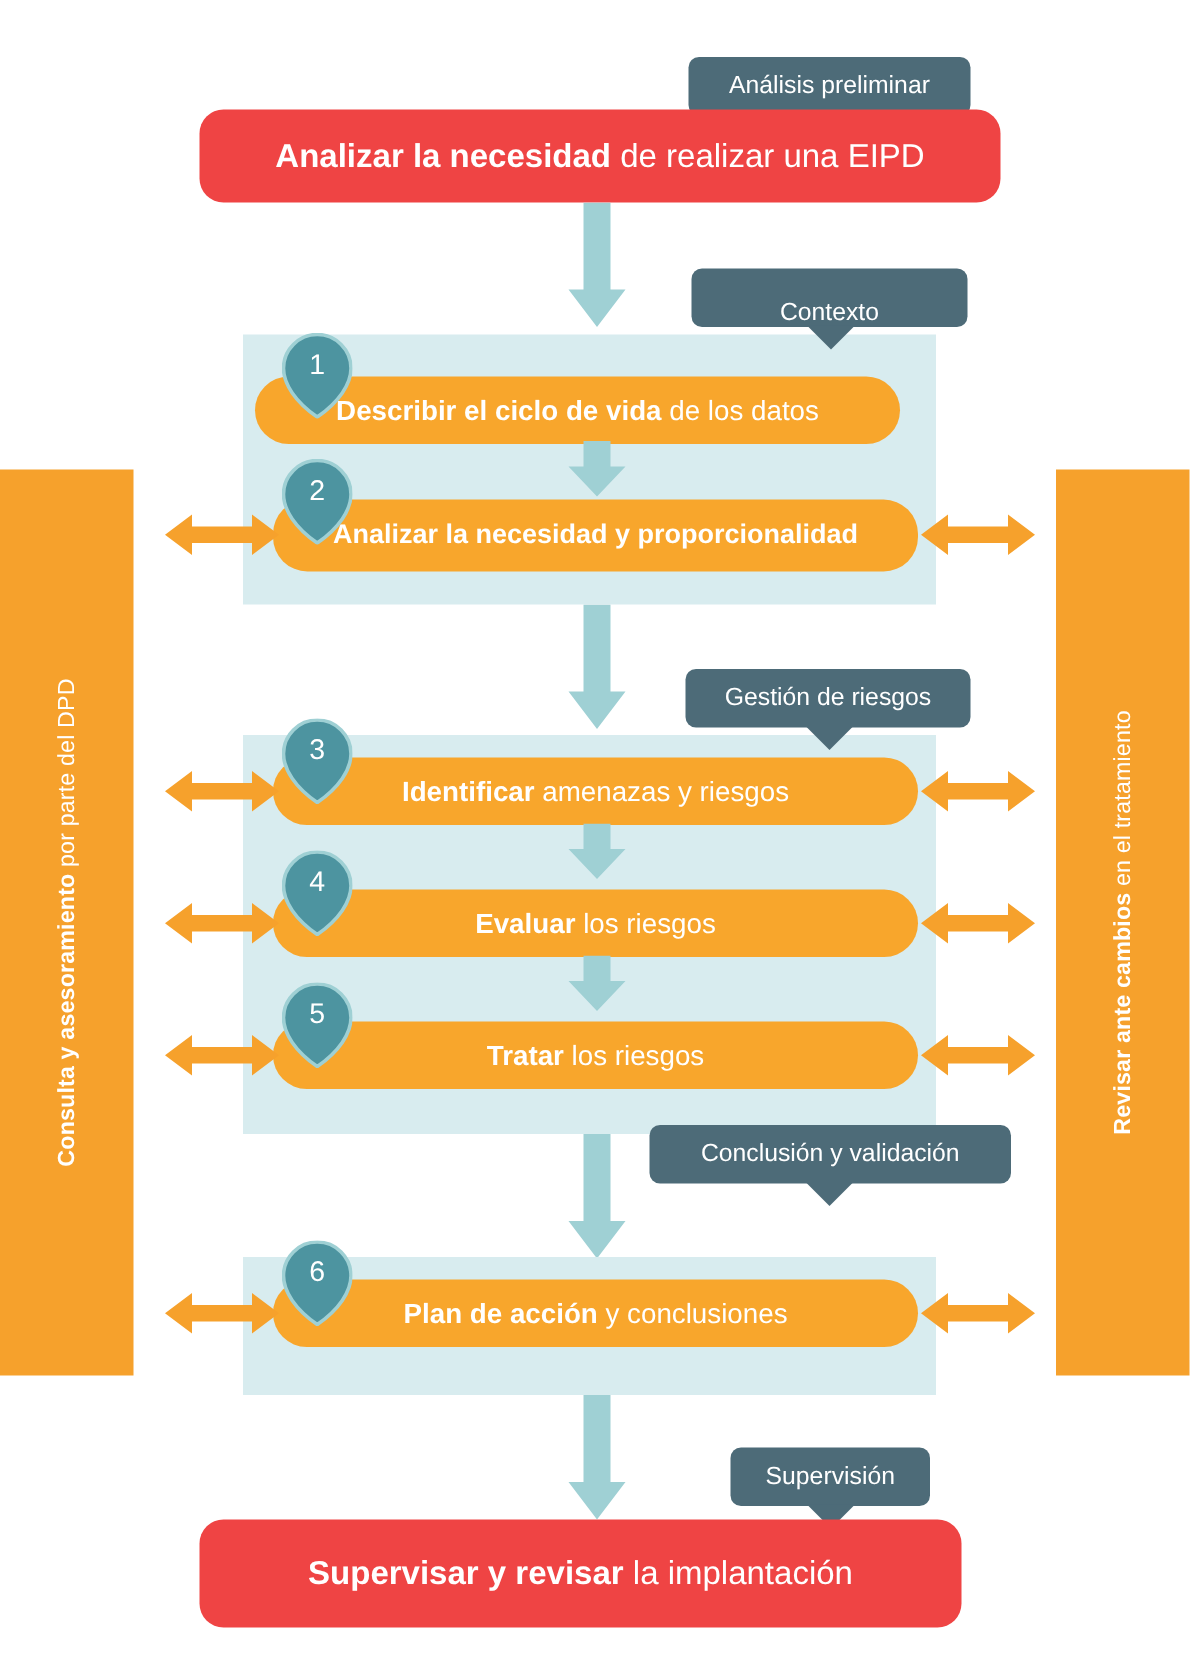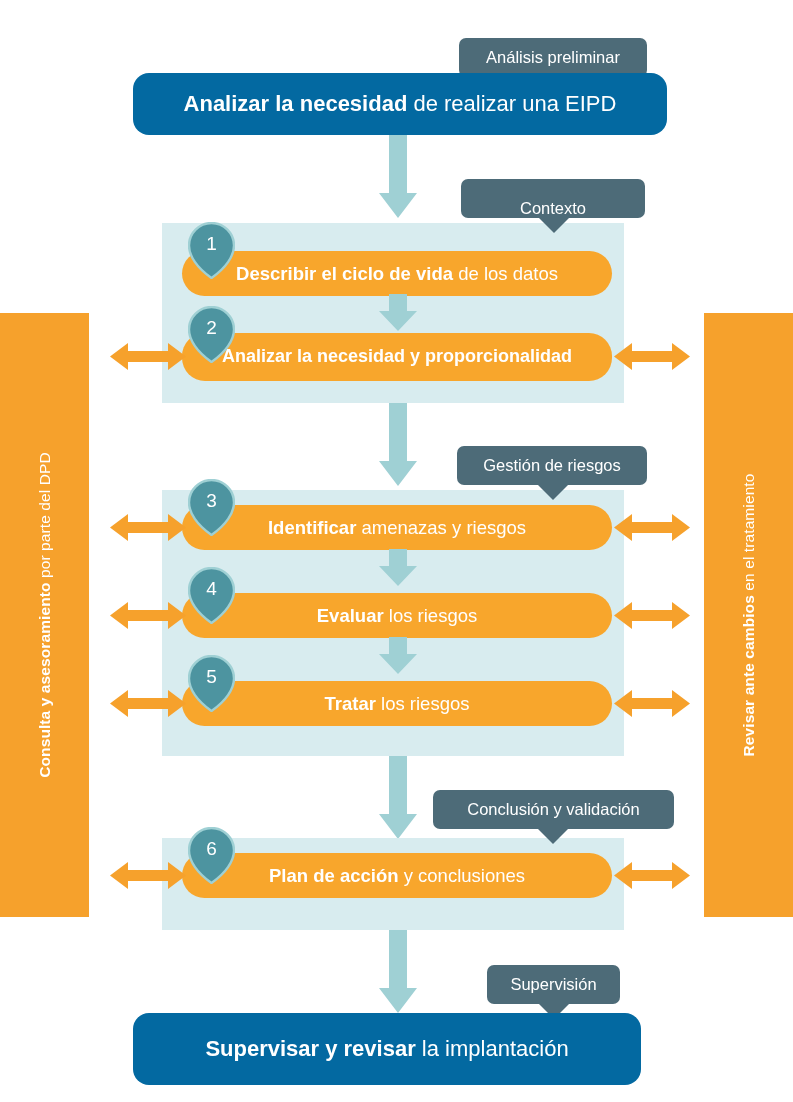--- a/index.html
+++ b/index.html
@@ -23,21 +23,21 @@
     white-space:nowrap;
     color:#ffffff;font-size:15.5px;letter-spacing:.1px;
     font-weight:400;
   }
   .sidebar.left  .sidebar-text{transform:translate(-50%,-50%) rotate(-90deg);}
   .sidebar.right .sidebar-text{transform:translate(-50%,-50%) rotate(-90deg);}
   .sidebar-text b{font-weight:bold;}
 
   
   .mainbox{
-    position:absolute;background:#0369a1;border-radius:16px;
+    position:absolute;background:#ef4444;border-radius:16px;
     display:flex;align-items:center;justify-content:center;
     color:#ffffff;font-size:22px;
   }
   .mainbox b{font-weight:bold;}
 
   
   .label-pill{
     position:absolute;background:#4d6b78;border-radius:7px;
     display:flex;align-items:center;justify-content:center;
     color:#ffffff;font-size:16.5px;height:39px;padding:0 16px;
@@ -115,21 +115,21 @@
     </svg>
   </div>
 
   <div class="panel" style="left:162px;top:223px;width:462px;height:180px;"></div>
 
   <div class="label-pill" style="left:461px;top:179px;width:184px;align-items:flex-end;">
     <span>Contexto</span>
     <span class="tail" style="left:77px;"></span>
   </div>
 
-  <div class="step" style="left:182px;top:251px;width:430px;height:45px;">
+  <div class="step" style="left:170px;top:251px;width:430px;height:45px;">
     <span class="t1"><b>Describir el ciclo de vida</b><span> de los datos</span></span>
   </div>
   <div class="pin" style="left:188px;top:222px;">
     <svg width="47" height="57" viewBox="0 0 47 57">
       <path d="M23.5 1 C35.9 1 46 11.1 46 23.5 C46 34 38 46 23.5 56 C9 46 1 34 1 23.5 C1 11.1 11.1 1 23.5 1 Z" fill="#4d94a0" stroke="#9fd0d4" stroke-width="2.4"></path>
     </svg>
     <div class="num">1</div>
   </div>
 
   <div class="vArrow" style="left:378px;top:294px;">
@@ -247,21 +247,21 @@
   </div>
 
   <div class="vArrow" style="left:378px;top:756px;">
     <svg width="40" height="84" viewBox="0 0 40 84">
       <polygon points="11,0 29,0 29,58 39,58 20,83 1,58 11,58" fill="#9fd0d4"></polygon>
     </svg>
   </div>
 
   <div class="panel" style="left:162px;top:838px;width:462px;height:92px;"></div>
 
-  <div class="label-pill" style="left:433px;top:790px;width:241px;">
+  <div class="label-pill" style="left:433px;top:750px;width:241px;">
     <span>Conclusión y validación</span>
     <span class="tail" style="left:104px;"></span>
   </div>
 
   <div class="step" style="left:182px;top:853px;width:430px;height:45px;">
     <span class="t1"><b>Plan de acción</b><span> y conclusiones</span></span>
   </div>
   <div class="pin" style="left:188px;top:827px;">
     <svg width="47" height="57" viewBox="0 0 47 57">
       <path d="M23.5 1 C35.9 1 46 11.1 46 23.5 C46 34 38 46 23.5 56 C9 46 1 34 1 23.5 C1 11.1 11.1 1 23.5 1 Z" fill="#4d94a0" stroke="#9fd0d4" stroke-width="2.4"></path>

